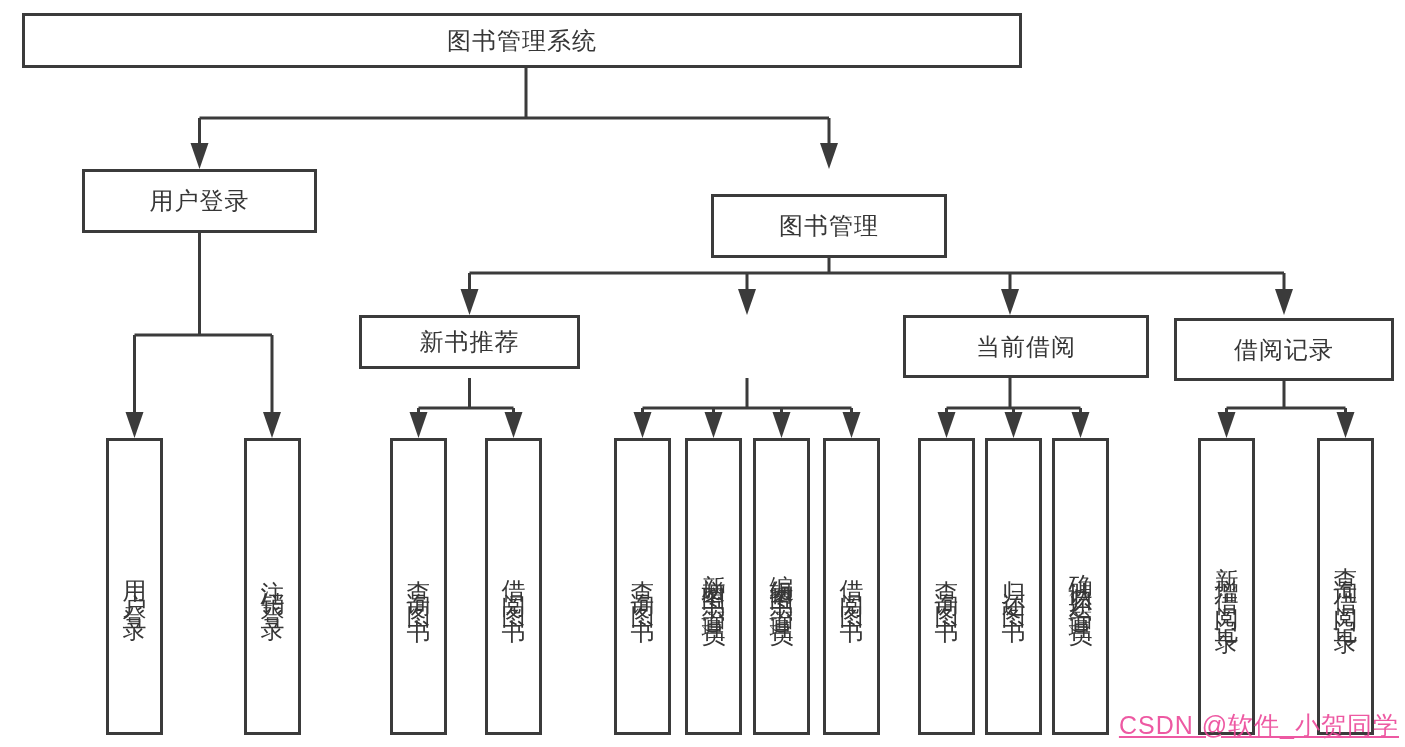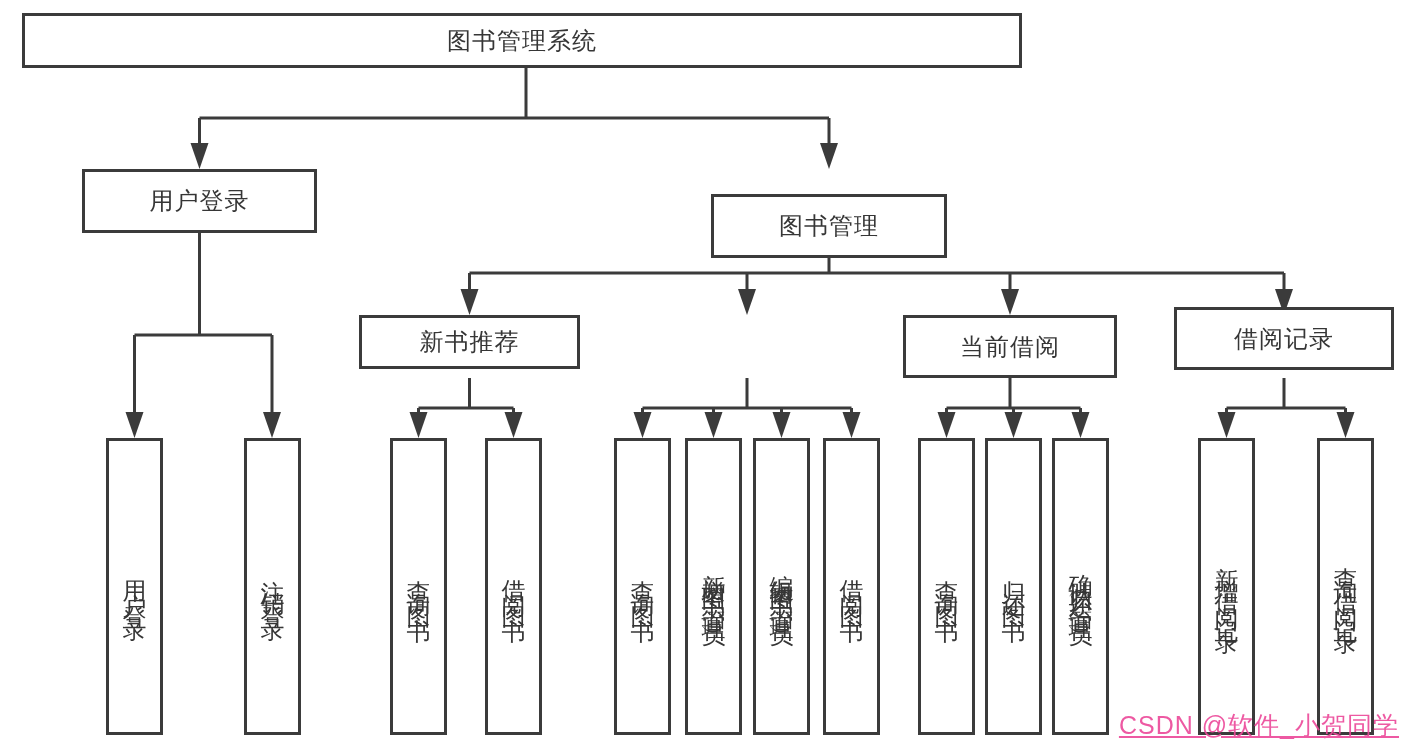--- a/index.html
+++ b/index.html
@@ -76,24 +76,24 @@
   <div class="node" style="left:82px;top:169px;width:235px;height:64px;">
     <span>用户登录</span>
   </div>
   <div class="node" style="left:711px;top:169px;width:236px;height:64px;margin-top:25px;">
     <span>图书管理</span>
   </div>
 
   <div class="node" style="left:359px;top:315px;width:221px;height:54px;">
     <span>新书推荐</span>
   </div>
-  <div class="node" style="left:903px;top:315px;width:214px;height:63px;">
+  <div class="node" style="left:903px;top:315px;width:246px;height:63px;">
     <span>当前借阅</span>
   </div>
-  <div class="node" style="left:1174px;top:307px;width:220px;height:63px;">
+  <div class="node" style="left:1174px;top:318px;width:220px;height:63px;">
     <span>借阅记录</span>
   </div>
 
   <div class="leaf" style="left:106px;">
     <span>用户登录</span>
   </div>
   <div class="leaf" style="left:244px;">
     <span>注销登录</span>
   </div>
 

